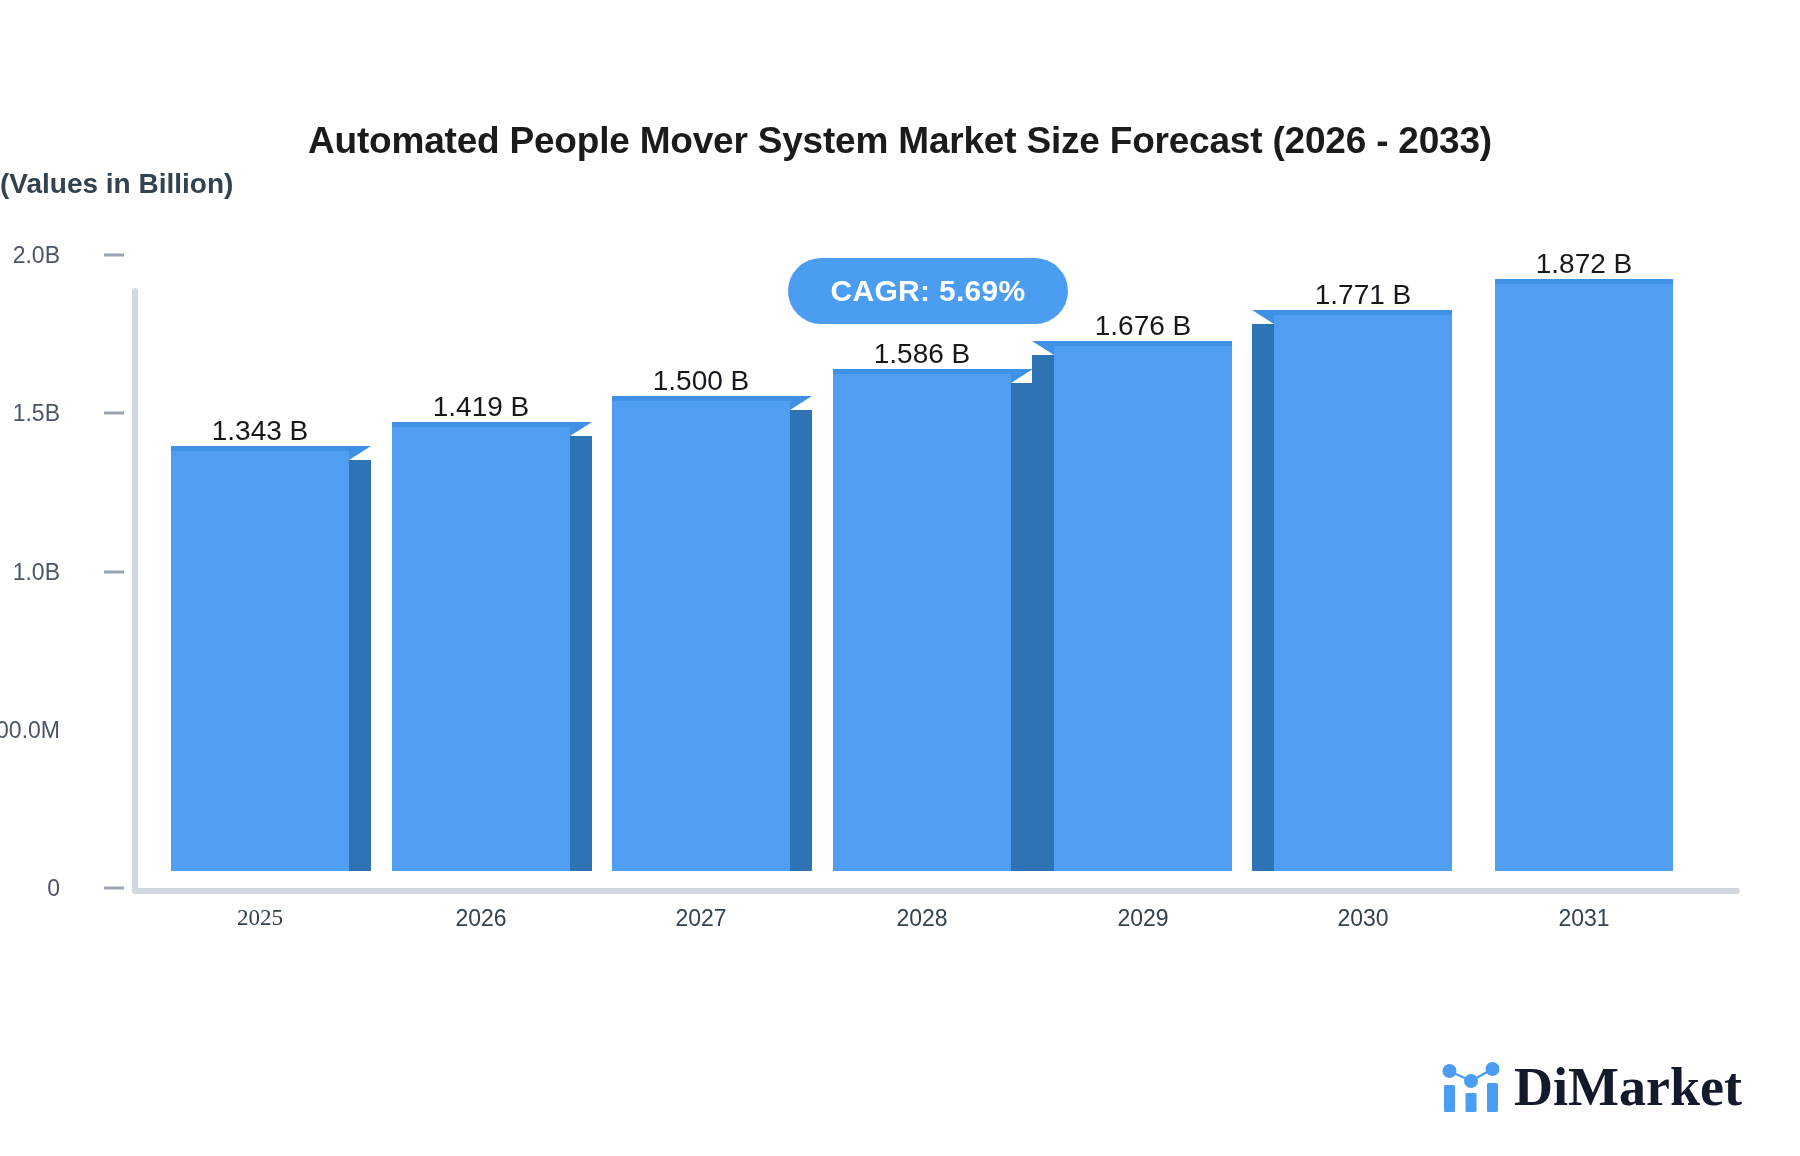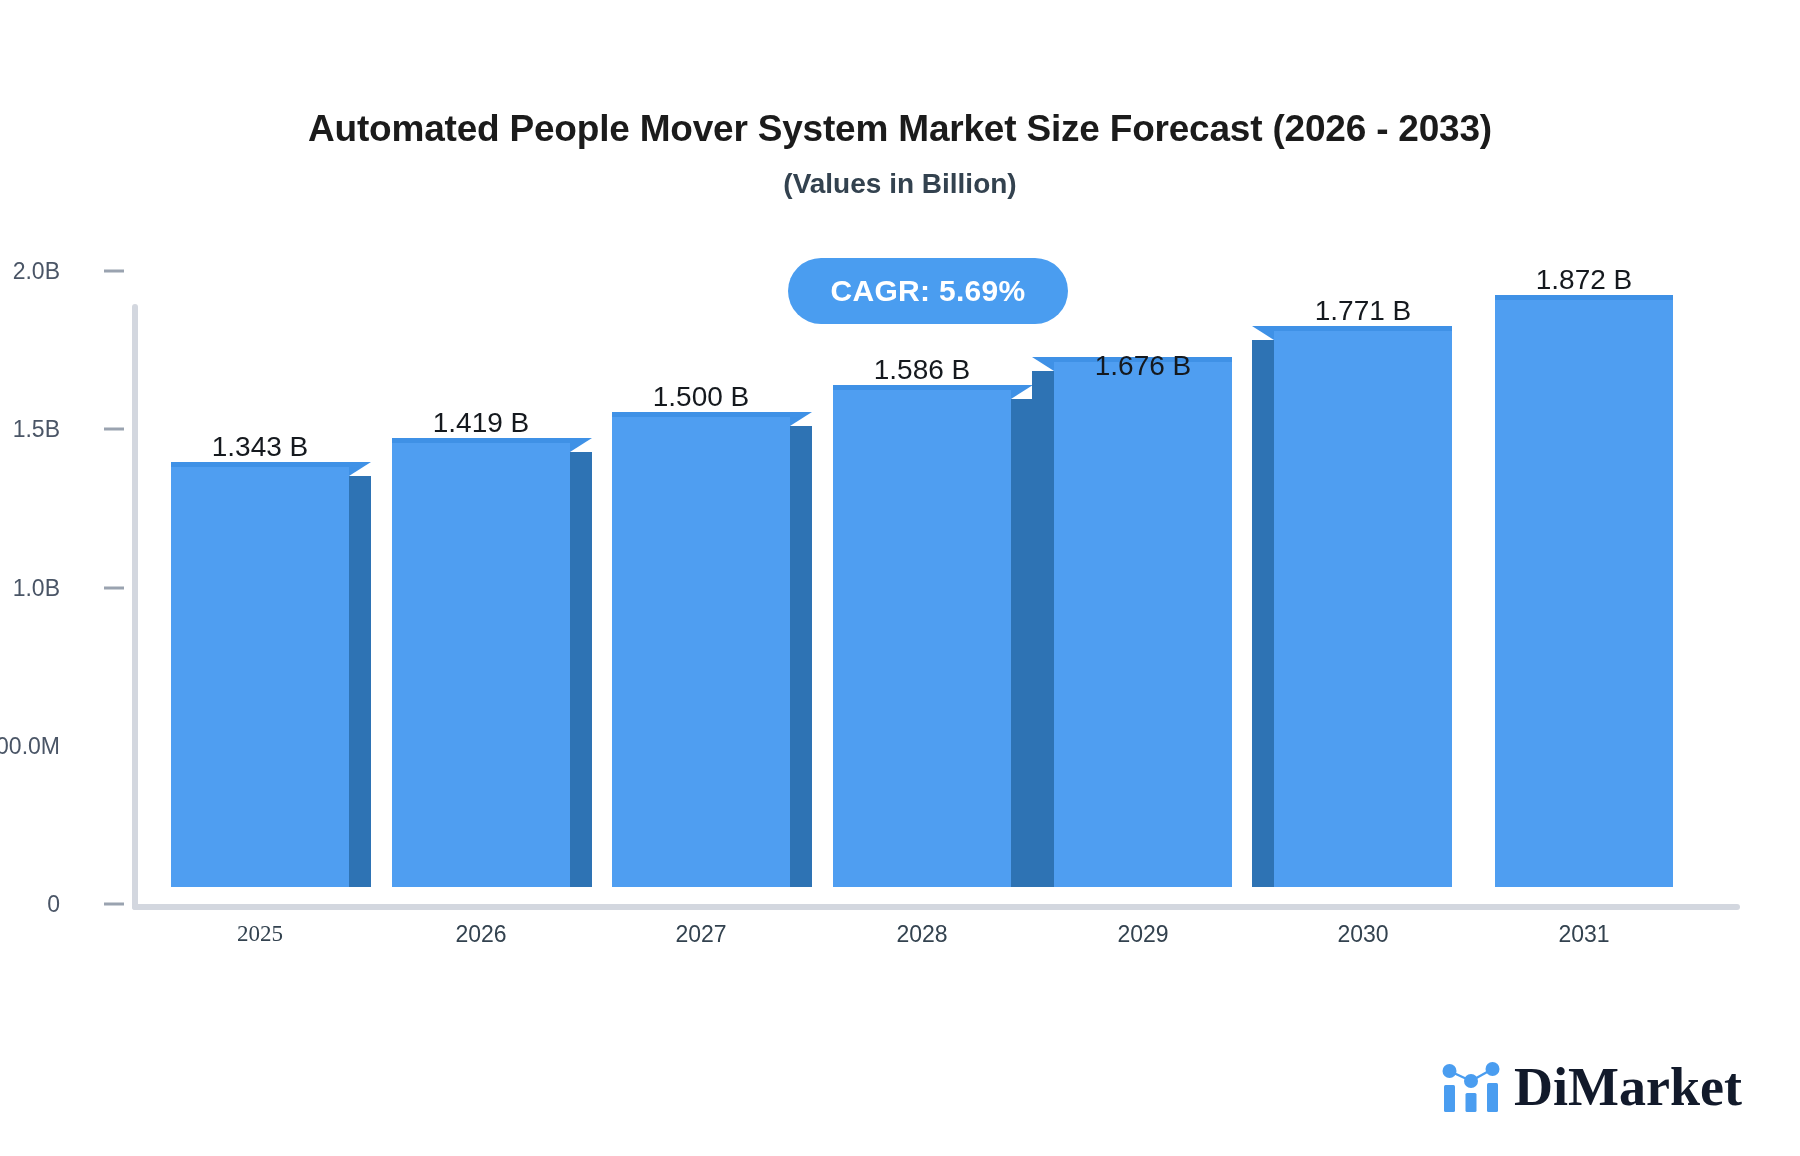--- a/index.html
+++ b/index.html
@@ -15,33 +15,33 @@
     position: relative;
     width: 1800px;
     height: 1156px;
     background: #ffffff;
   }
 
   
   .title {
     position: absolute;
     left: 0; right: 0;
-    top: 108px;
+    top: 120px;
     text-align: center;
     font-size: 37px;
     font-weight: bold;
     color: #1b1b1b;
     letter-spacing: -0.2px;
     white-space: nowrap;
   }
   .subtitle {
     position: absolute;
     left: 0; right: 0;
     top: 168px;
-    text-align: center;
+    text-align: left;
     font-size: 28px;
     font-weight: bold;
     color: #33424f;
     white-space: nowrap;
   }
 
   
   .cagr-badge {
     position: absolute;
     left: 788px;
@@ -58,21 +58,21 @@
     font-weight: 600;
     letter-spacing: 0.3px;
     white-space: nowrap;
     z-index: 40;
   }
 
   
   .plot {
     position: absolute;
     left: 0;
-    top: 16px;
+    top: 0;
     width: 1800px;
     height: 1139px;
   }
 
   
   .y-axis-line {
     position: absolute;
     left: 132px;
     top: 288px;
     width: 6px;
@@ -231,21 +231,21 @@
           <div class="bar-front"></div>
           <div class="bar-cap"></div>
         </div>
         <div class="bar-label" style="left: 922px; top: 338px;">1.586 B</div>
         <div class="bar" style="left: 1054px; width: 178px; height: 530.454px;">
           <div class="bar-side left" style="height: 516.454px;"></div>
           <div style="position: absolute; top: 0px; width: 0px; height: 0px; right: 100%; border-top: 14px solid rgb(63, 145, 230); border-left: 22px solid transparent;"></div>
           <div class="bar-front"></div>
           <div class="bar-cap"></div>
         </div>
-        <div class="bar-label" style="left: 1143px; top: 310px; margin-top: 24px;">1.676 B</div>
+        <div class="bar-label" style="left: 1143px; top: 310px;">1.676 B</div>
         <div class="bar" style="left: 1274px; width: 178px; height: 560.521px;">
           <div class="bar-side left" style="height: 546.521px;"></div>
           <div style="position: absolute; top: 0px; width: 0px; height: 0px; right: 100%; border-top: 14px solid rgb(63, 145, 230); border-left: 22px solid transparent;"></div>
           <div class="bar-front"></div>
           <div class="bar-cap"></div>
         </div>
         <div class="bar-label" style="left: 1363px; top: 279px; text-align: center;">1.771 B</div>
         <div class="bar" style="left: 1495px; width: 178px; height: 592.488px;">
           <div class="bar-front"></div>
           <div class="bar-cap"></div>

